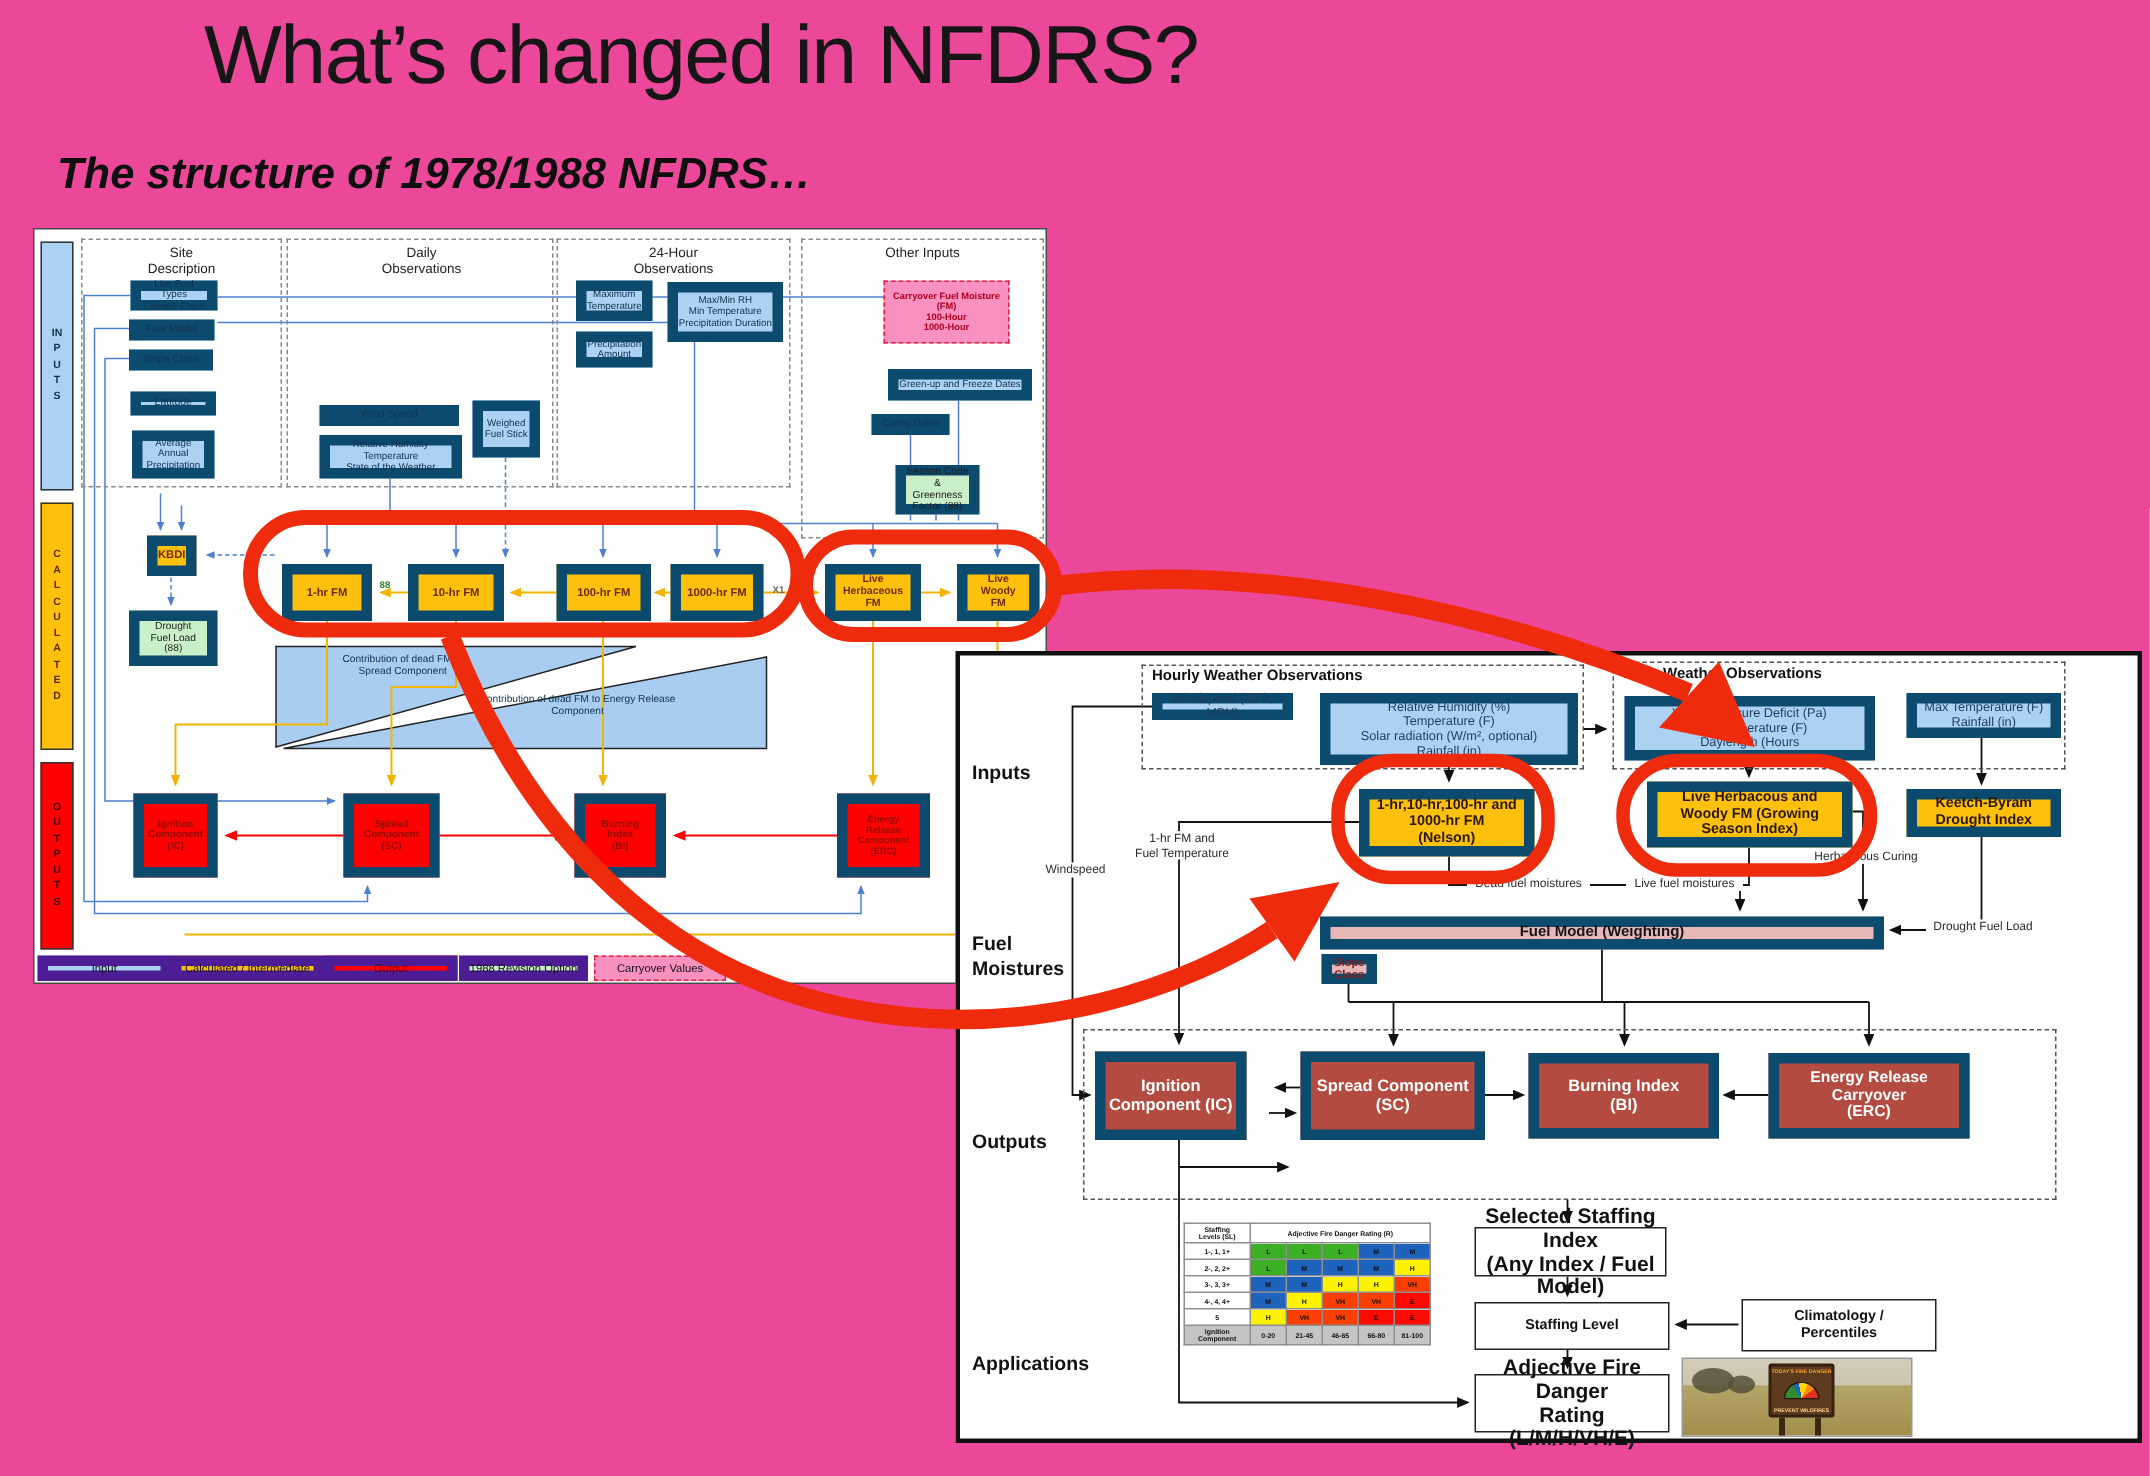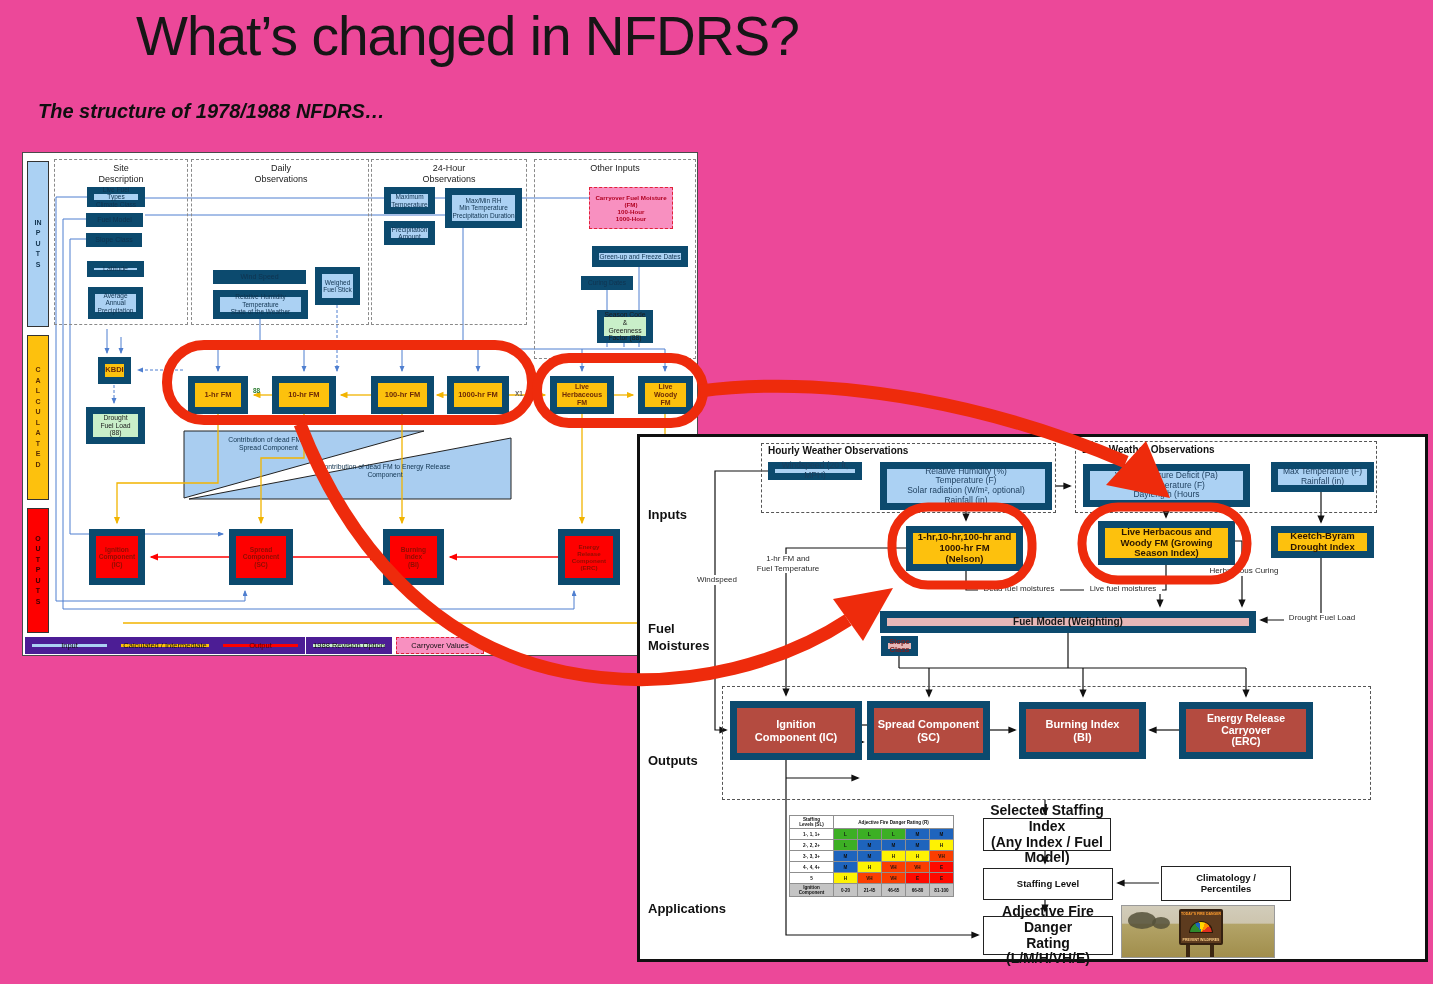--- a/index.html
+++ b/index.html
@@ -1,19 +1,19 @@
 <!DOCTYPE html>
 <html><head>
 <meta charset="utf-8">
 <style>
   * { margin:0; padding:0; box-sizing:border-box; }
   body { font-family:"Liberation Sans", sans-serif; background:#fff; }
   .stage { position:relative; width:1433px; height:984px; background:#ec4899; overflow:hidden; }
   .title { position:absolute; left:136px; top:4px; font-size:55px; font-weight:400; color:#161616; letter-spacing:-1px; }
-  .cap-left { position:absolute; left:38px; top:100px; font-size:20px; font-style:italic; font-weight:bold; color:#0f0f0f; }
+  .cap-left { position:absolute; left:38px; top:100px; font-size:29px; font-style:italic; font-weight:bold; color:#0f0f0f; }
   .cap-right { position:absolute; right:25px; top:330px; width:500px; text-align:right; font-style:italic; font-weight:bold; font-size:32px; line-height:1.42; color:#0f0f0f; white-space:pre-line; }
 
   
   #legacy { position:absolute; left:22px; top:152px; width:676px; height:504px; background:#fff; border:1px solid #4a4a4a; }
   #legacy svg, #modern svg { position:absolute; left:0; top:0; }
   .box { position:absolute; border:7px solid #0c4a6e; display:flex; align-items:center; justify-content:center; text-align:center; white-space:pre-line; line-height:1.13; }
   .blue  { background:#abd1f3; color:#10334f; font-size:7px; }
   .gold  { background:#fdc10d; color:#6d2a06; font-weight:bold; font-size:7.5px; }
   .green { background:#c9efc9; color:#1c1c1c; font-size:6.8px; }
   .pinkd { background:#f890c0; color:#b00020; border:1.6px dashed #e2203a; font-size:6.2px; font-weight:bold; }
@@ -297,21 +297,21 @@
 Woody FM (Growing
 Season Index)</div>
     <div class="box mgold" style="left:631px;top:89px;width:103px;height:32px;">Keetch-Byram
 Drought Index</div>
 
     <div class="box mpink" style="left:240px;top:174px;width:376px;height:22px;">Fuel Model (Weighting)</div>
     <div class="box spink" style="left:241px;top:199px;width:37px;height:20px;">Slope
 Class</div>
 
     <div class="dashbox" style="left:82px;top:249px;width:649px;height:114px;"></div>
-    <div class="box maroon" style="left:90px;top:264px;width:132px;height:59px;">Ignition
+    <div class="box maroon" style="left:90px;top:264px;width:101px;height:59px;">Ignition
 Component (IC)</div>
     <div class="box maroon" style="left:379px;top:265px;width:127px;height:57px;">Burning Index
 (BI)</div>
     <div class="box maroon" style="left:227px;top:264px;width:123px;height:59px;">Spread Component
 (SC)</div>
     <div class="box maroon" style="left:539px;top:265px;width:134px;height:57px;font-size:10.5px;">Energy Release
 Carryover
 (ERC)</div>
 
     <div class="elabel" style="left:52px;top:138px;width:50px;background:#fff;">Windspeed</div>

